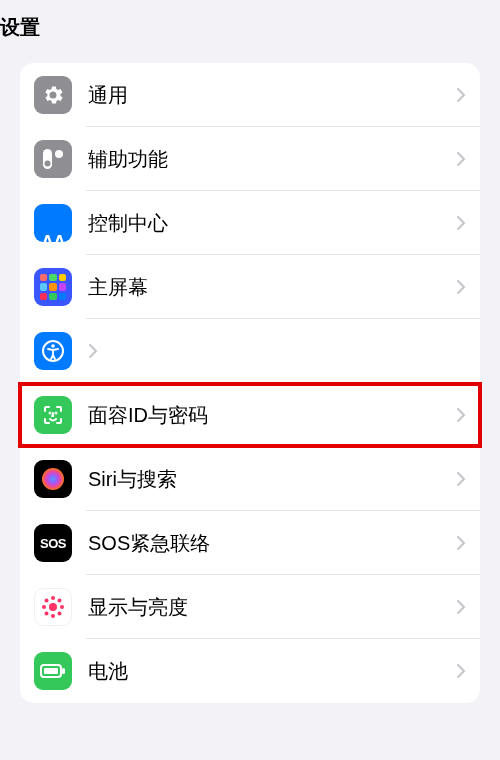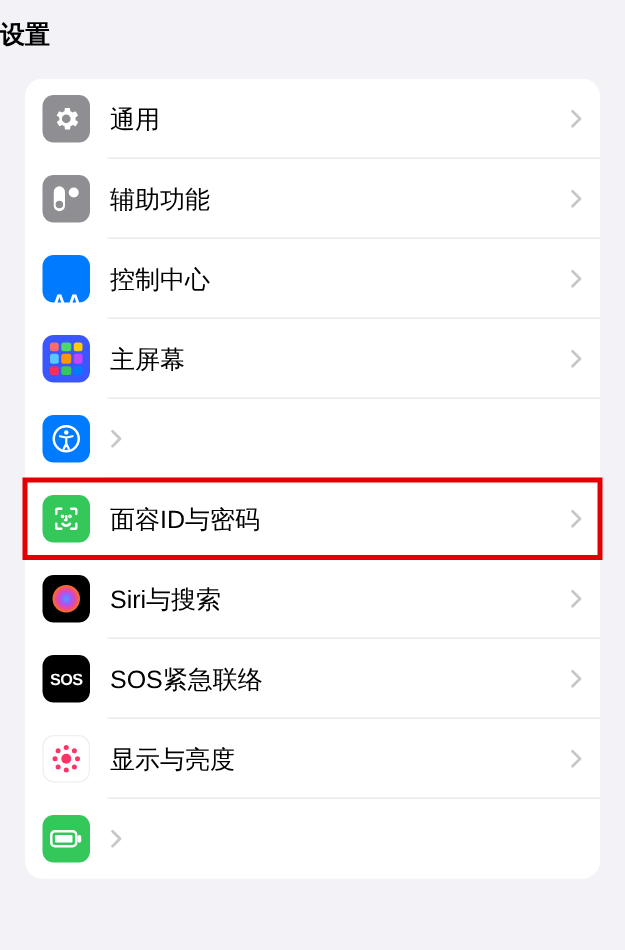--- a/index.html
+++ b/index.html
@@ -253,20 +253,21 @@
   </div>
 
   <div class="row">
     <div class="icon-wrap bg-green">
       <svg width="28" height="18" viewBox="0 0 28 18">
           <rect x="2" y="3" width="20" height="12" rx="3" fill="none" stroke="#fff" stroke-width="2"></rect>
           <rect x="23" y="6" width="3" height="6" rx="1.5" fill="#fff"></rect>
           <rect x="5" y="6" width="14" height="6" rx="1" fill="#fff"></rect>
         </svg>
     </div>
+    <div class="label">电池</div>
     <svg class="chev" width="10" height="16" viewBox="0 0 10 16" fill="none">
         <path d="M2 2l6 6-6 6" stroke="#c7c7cc" stroke-width="2.2" stroke-linecap="round" stroke-linejoin="round"></path>
       </svg>
 
   </div>
 
   <div class="highlight-box" style="left:-2px; right:-2px; top:319px; height:66px;"></div>
 </div>
 
 </body></html>

